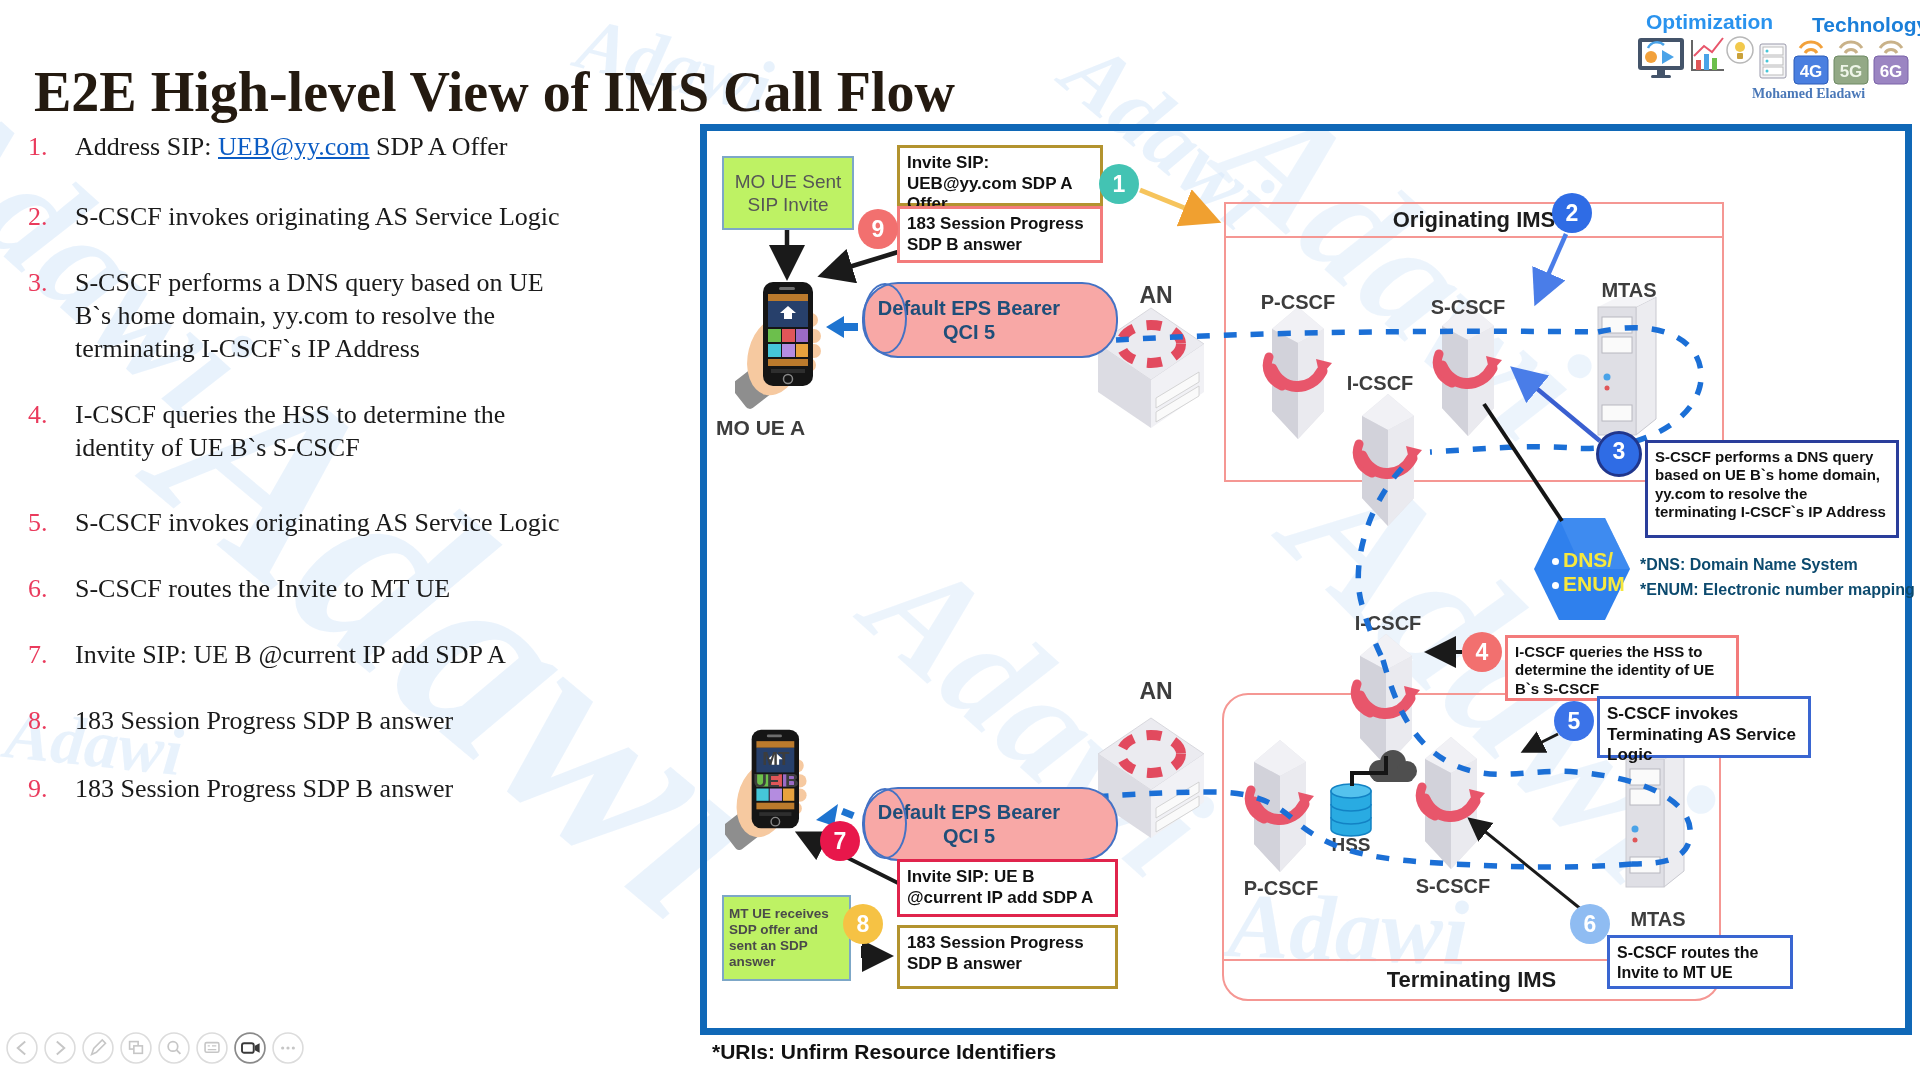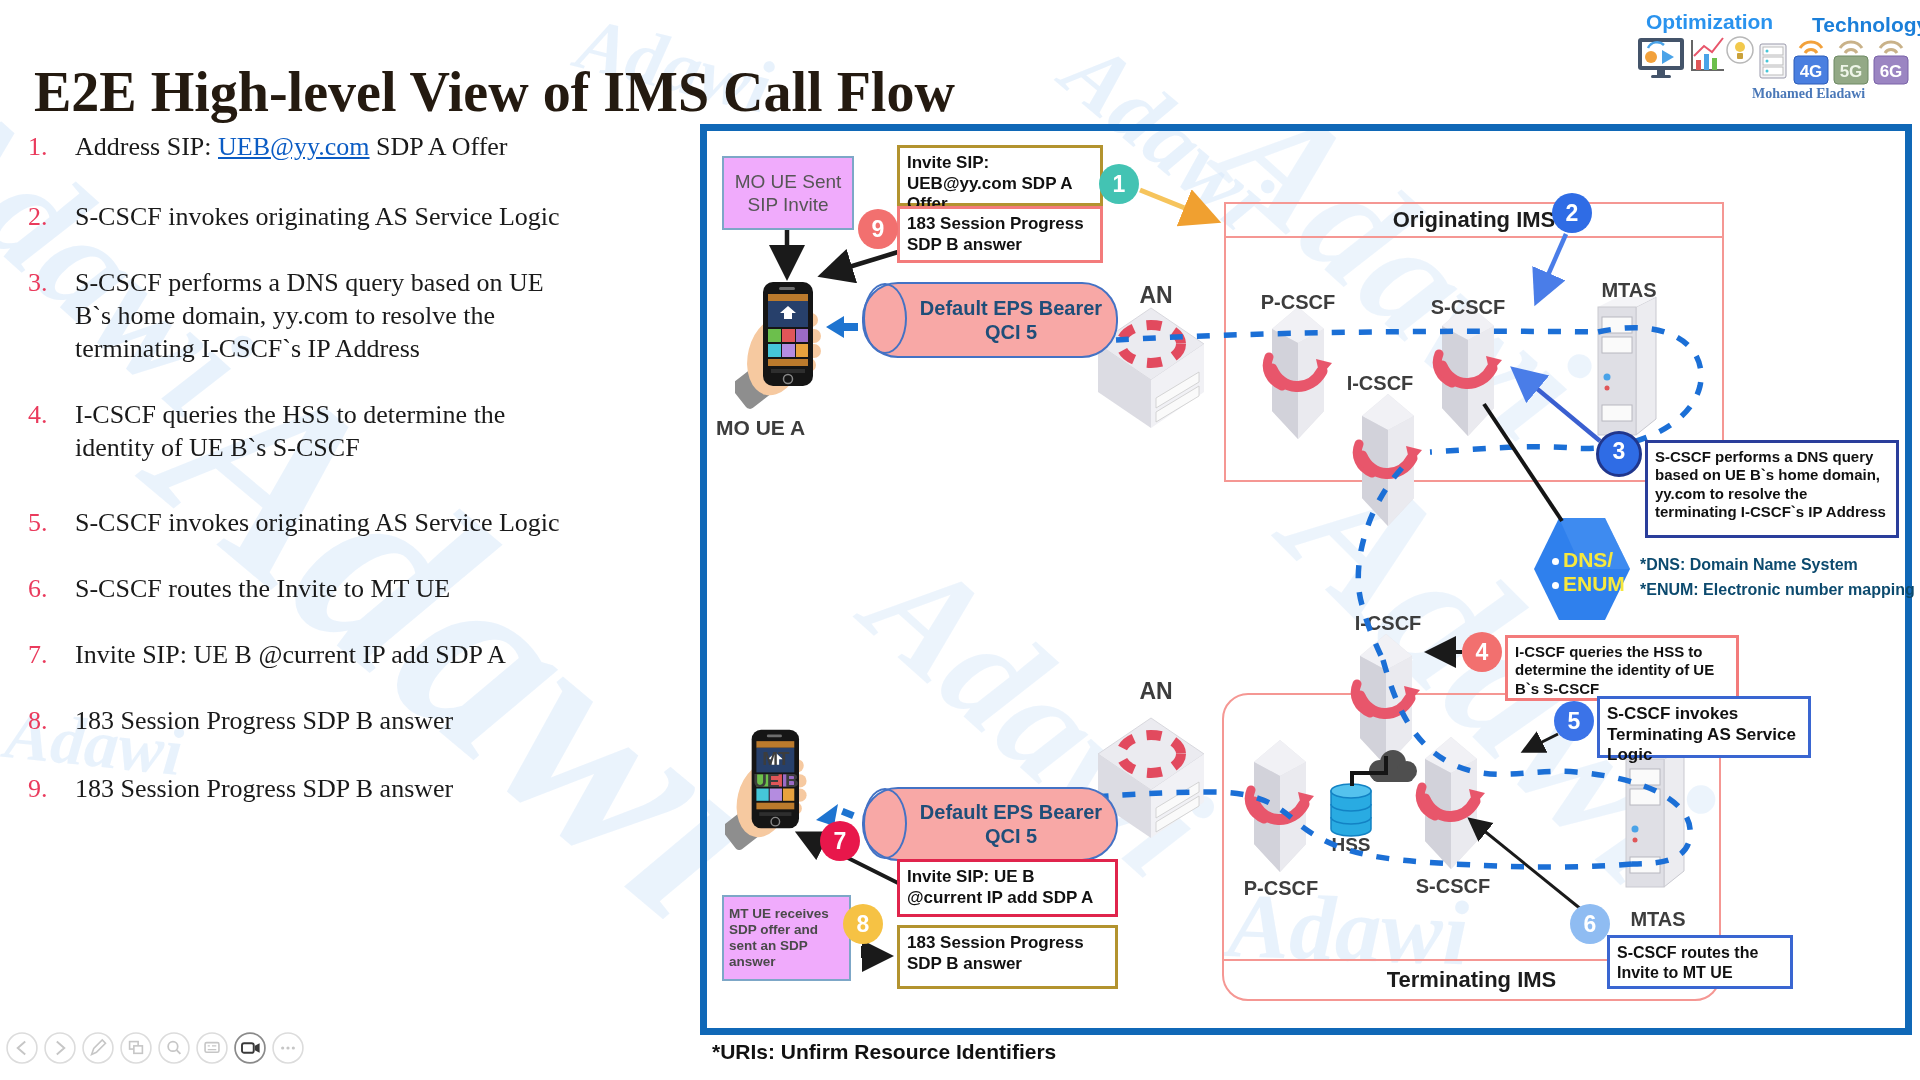--- a/index.html
+++ b/index.html
@@ -14,24 +14,24 @@
   .li .n{width:47px;flex:none;color:#ea3a5c;}
   .li a{color:#0b5cc4;text-decoration:underline;}
   .frame{position:absolute;left:700px;top:124px;width:1198px;height:897px;border:7px solid #1068b7;z-index:1;}
   .region{position:absolute;border:2px solid #f59793;z-index:2;}
   .rtitle{font-weight:bold;font-size:22px;color:#1c1c1c;text-align:center;}
   .co{position:absolute;background:#fff;font-weight:bold;color:#111;font-size:17px;line-height:1.22;
       padding:5px 7px;z-index:6;}
   .circ{position:absolute;width:40px;height:40px;border-radius:50%;color:#fff;font-weight:bold;
         font-size:23px;text-align:center;line-height:40px;z-index:7;}
   .nlabel{position:absolute;font-weight:bold;color:#3d3d3d;text-align:center;z-index:4;}
-  .grayb{position:absolute;background:#f0abfc;border:2px solid #7da7c7;color:#565656;z-index:6;
+  .grayb{position:absolute;background:#bef264;border:2px solid #7da7c7;color:#565656;z-index:6;
          display:flex;align-items:center;justify-content:center;text-align:center;}
   .cyl{position:absolute;width:252px;height:72px;background:#f8a8a6;border:2.5px solid #4472c4;
-       border-radius:36px;z-index:6;display:flex;align-items:center;justify-content:flex-end;
+       border-radius:36px;z-index:6;display:flex;align-items:center;justify-content:flex-start;
        text-align:center;font-weight:bold;color:#1f4e79;font-size:20px;line-height:24px;}
   .cap{position:absolute;left:-1px;top:-1px;width:40px;height:67px;border:2.5px solid #4472c4;
        border-radius:50%;background:transparent;}
   .shape{position:absolute;z-index:3;}
   .overlay{position:absolute;left:0;top:0;z-index:5;pointer-events:none;}
   .hexlbl{position:absolute;z-index:4;color:#f7e83d;font-weight:bold;font-size:21px;line-height:24px;}
   .hexlbl .dot{display:inline-block;width:7px;height:7px;border-radius:50%;background:#fff;margin-right:4px;vertical-align:middle;}
   .note{position:absolute;font-weight:bold;font-size:16px;color:#0c4a6e;z-index:4;}
   .brandword{position:absolute;font-weight:bold;font-size:21px;z-index:4;}
   .toolbtn{position:absolute;width:32px;height:32px;z-index:8;}

